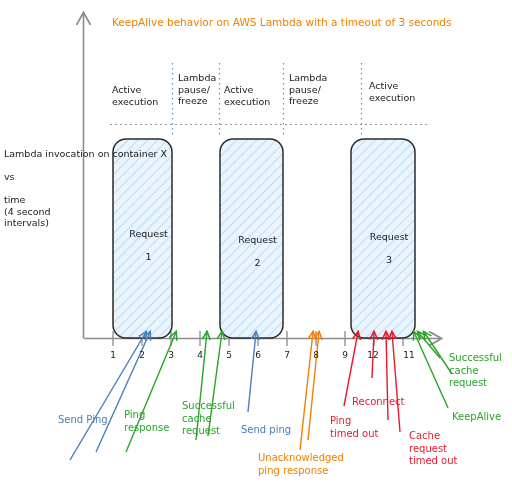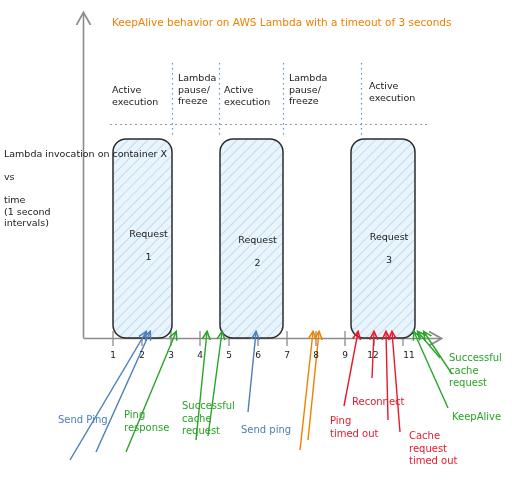--- a/index.html
+++ b/index.html
@@ -120,21 +120,21 @@
     </g>
   </svg>
 
   <div class="lbl title hand">KeepAlive behavior on AWS Lambda with a timeout of 3 seconds</div>
 
   <div class="lbl ylabel hand">Lambda invocation on container X
 
 vs
 
 time
-(1 second
+(4 second
 intervals)</div>
 
   <div class="lbl colhead hand" style="left:112px;top:84px;">Active
 execution</div>
   <div class="lbl colhead hand" style="left:178px;top:72px;">Lambda
 pause/
 freeze</div>
   <div class="lbl colhead hand" style="left:224px;top:84px;">Active
 execution</div>
   <div class="lbl colhead hand" style="left:289px;top:72px;">Lambda
@@ -168,20 +168,22 @@
   <div class="lbl tick hand" style="left:366px;top:350px;">12</div>
   <div class="lbl tick hand" style="left:395px;top:350px;padding-left:7px;">11</div>
 
   <div class="lbl ann hand blue" style="left:58px;top:414px;">Send Ping</div>
   <div class="lbl ann hand green" style="left:124px;top:409px;">Ping
 response</div>
   <div class="lbl ann hand green" style="left:182px;top:400px;">Successful
 cache
 request</div>
   <div class="lbl ann hand blue" style="left:241px;top:424px;">Send ping</div>
+  <div class="lbl ann hand orange" style="left:258px;top:452px;">Unacknowledged
+ping response</div>
   <div class="lbl ann hand red" style="left:330px;top:415px;">Ping
 timed out</div>
   <div class="lbl ann hand red" style="left:352px;top:396px;">Reconnect</div>
   <div class="lbl ann hand red" style="left:409px;top:430px;">Cache
 request
 timed out</div>
   <div class="lbl ann hand green" style="left:452px;top:411px;">KeepAlive</div>
   <div class="lbl ann hand green" style="left:449px;top:352px;">Successful
 cache
 request</div>

